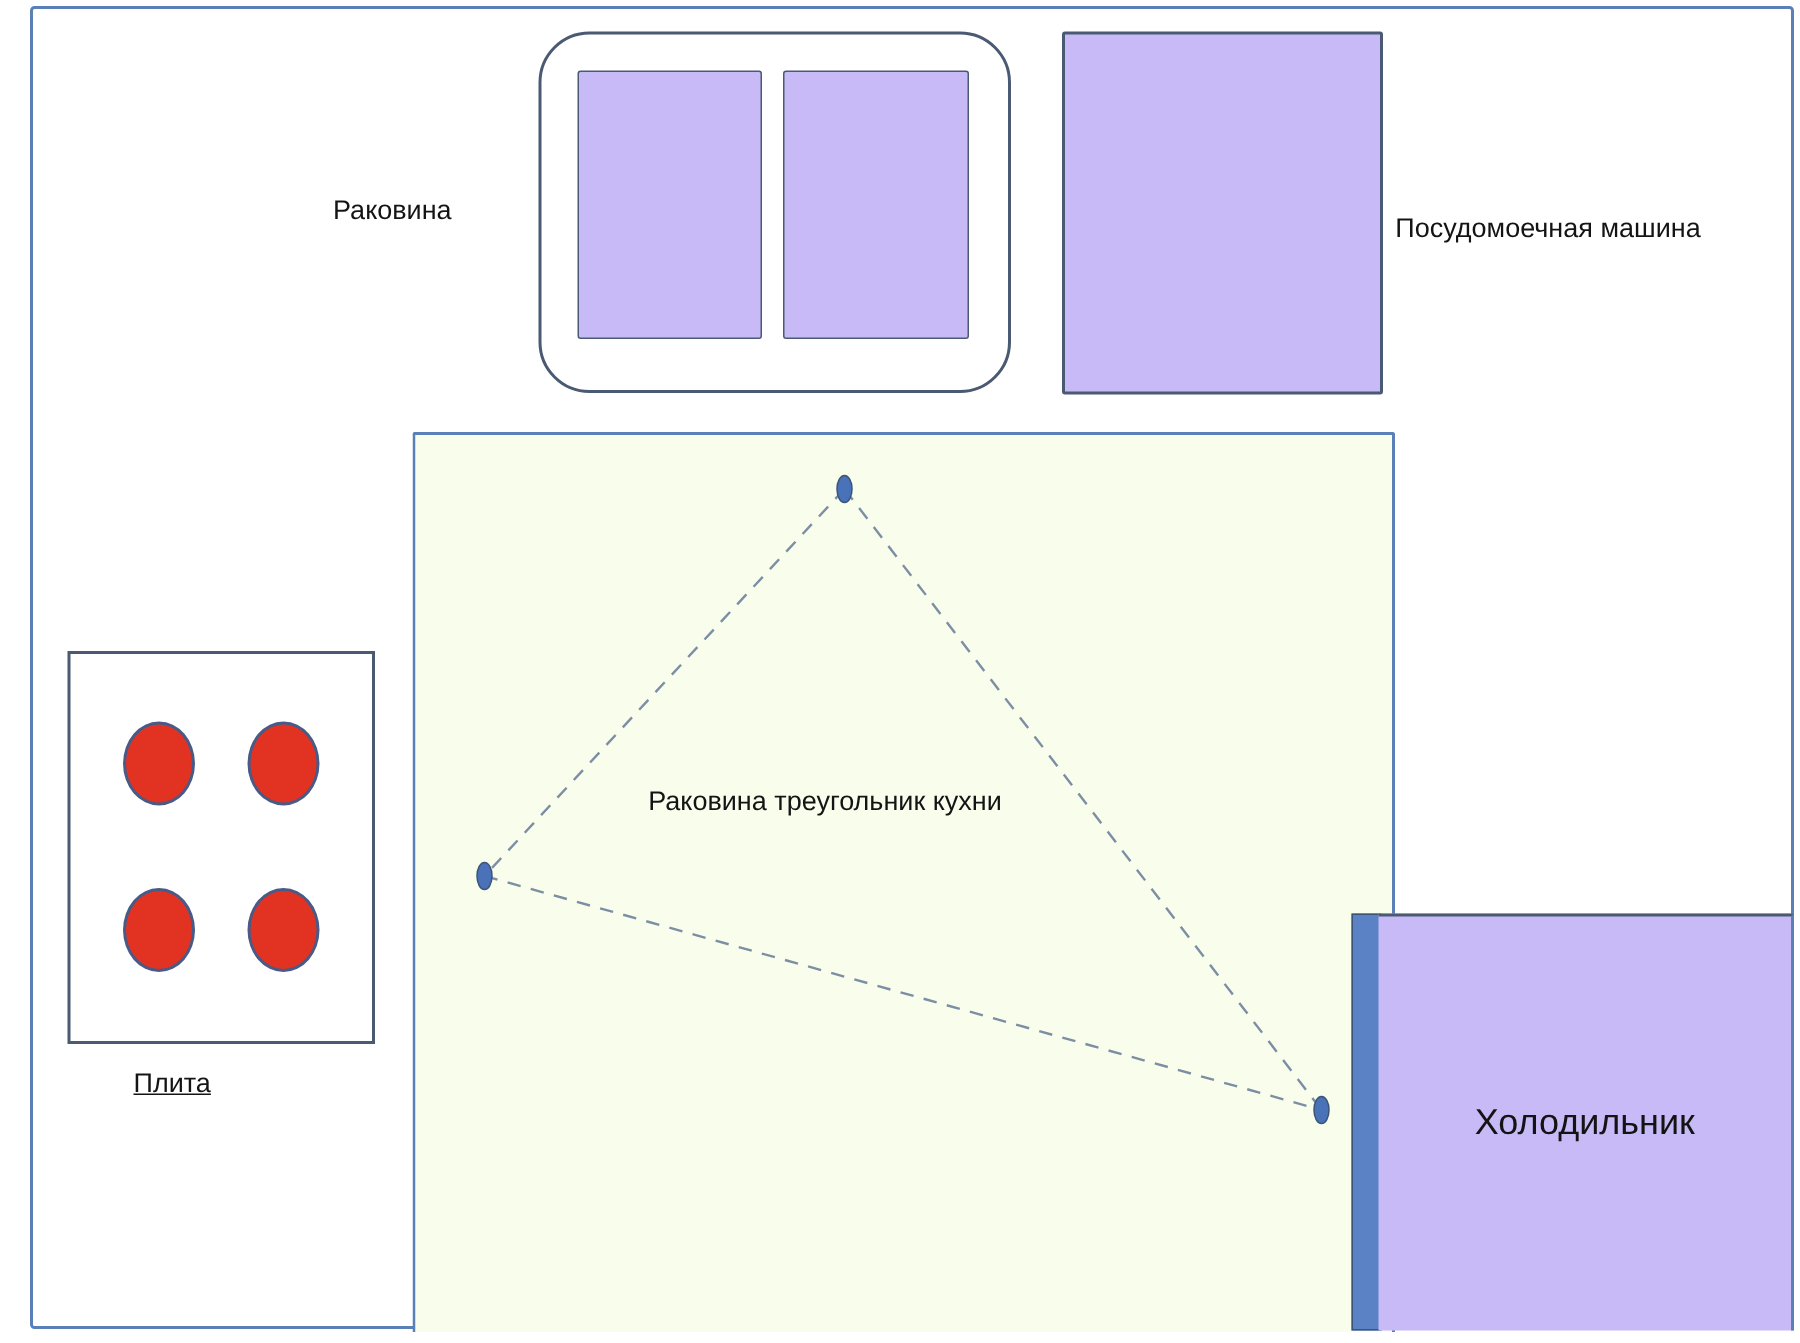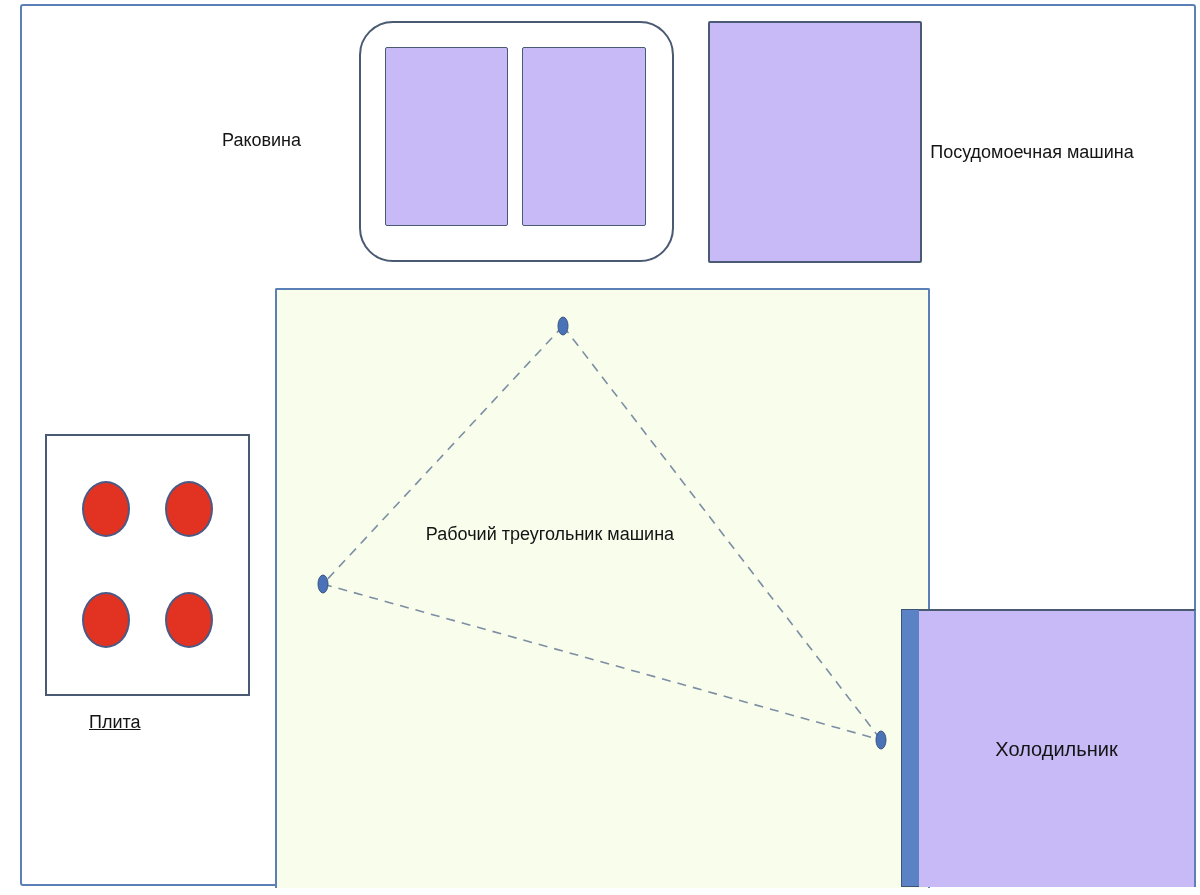--- a/index.html
+++ b/index.html
@@ -51,21 +51,21 @@
     background: #c8baf6; border-top: 2px solid #4a5a72; border-right: 2px solid #5b80b8;
     display: flex; align-items: center; justify-content: center;
   }
   .label {
     color: #141414; font-size: 18px; line-height: 31px; white-space: nowrap;
   }
   #label-sink { left: 222px; top: 125px; }
   #label-dishwasher { left: 912px; top: 120px; width: 240px; text-align: center; margin-top: 16px; }
   #label-stove { left: 89px; top: 707px; text-decoration: underline; }
   #label-triangle { left: 395px; top: 517px; width: 310px; text-align: center; }
-  #label-fridge { font-size: 20px; color: #141414; }
+  #label-fridge { font-size: 24px; color: #141414; }
   #triangle-svg { left: 0; top: 0; width: 1200px; height: 895px; pointer-events: none; }
 </style>
 </head>
 <body>
 
 <div class="abs" id="room"></div>
 
 <div class="abs" id="sink-frame"></div>
 <div class="abs basin" id="basin-left"></div>
 <div class="abs basin" id="basin-right"></div>
@@ -90,13 +90,13 @@
 
 <svg class="abs" id="triangle-svg" viewBox="0 0 1200 895">
   <line x1="563" y1="326" x2="323" y2="584" stroke="#7d8ea4" stroke-width="1.6" stroke-dasharray="9 7"></line>
   <line x1="563" y1="326" x2="881" y2="740" stroke="#7d8ea4" stroke-width="1.6" stroke-dasharray="9 7"></line>
   <line x1="323" y1="584" x2="881" y2="740" stroke="#7d8ea4" stroke-width="1.6" stroke-dasharray="9 7"></line>
   <ellipse cx="563" cy="326" rx="5" ry="9" fill="#4a72b8" stroke="#3c5478" stroke-width="1"></ellipse>
   <ellipse cx="323" cy="584" rx="5" ry="9" fill="#4a72b8" stroke="#3c5478" stroke-width="1"></ellipse>
   <ellipse cx="881" cy="740" rx="5" ry="9" fill="#4a72b8" stroke="#3c5478" stroke-width="1"></ellipse>
 </svg>
 
-<div class="abs label" id="label-triangle" style="white-space: normal; line-height: 34px;">Рабочий треугольник машина</div>
+<div class="abs label" id="label-triangle" style="white-space: normal; line-height: 34px;">Раковина треугольник кухни</div>
 
 </body></html>

